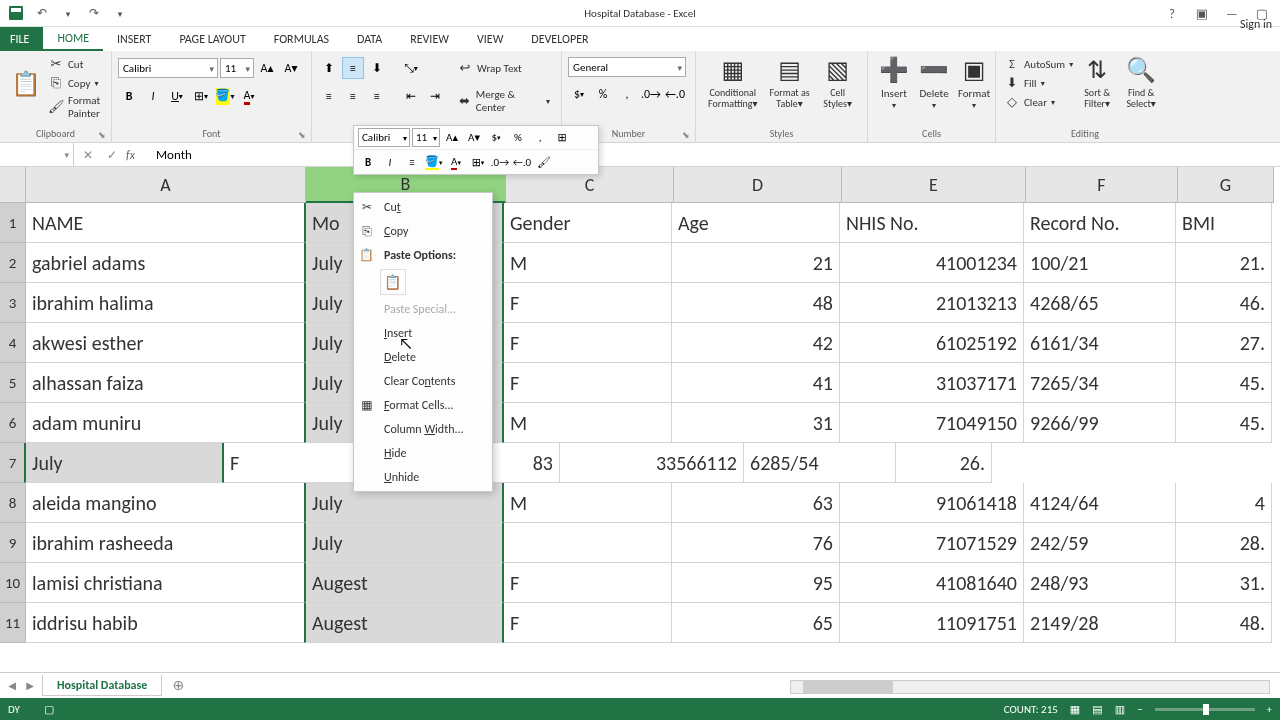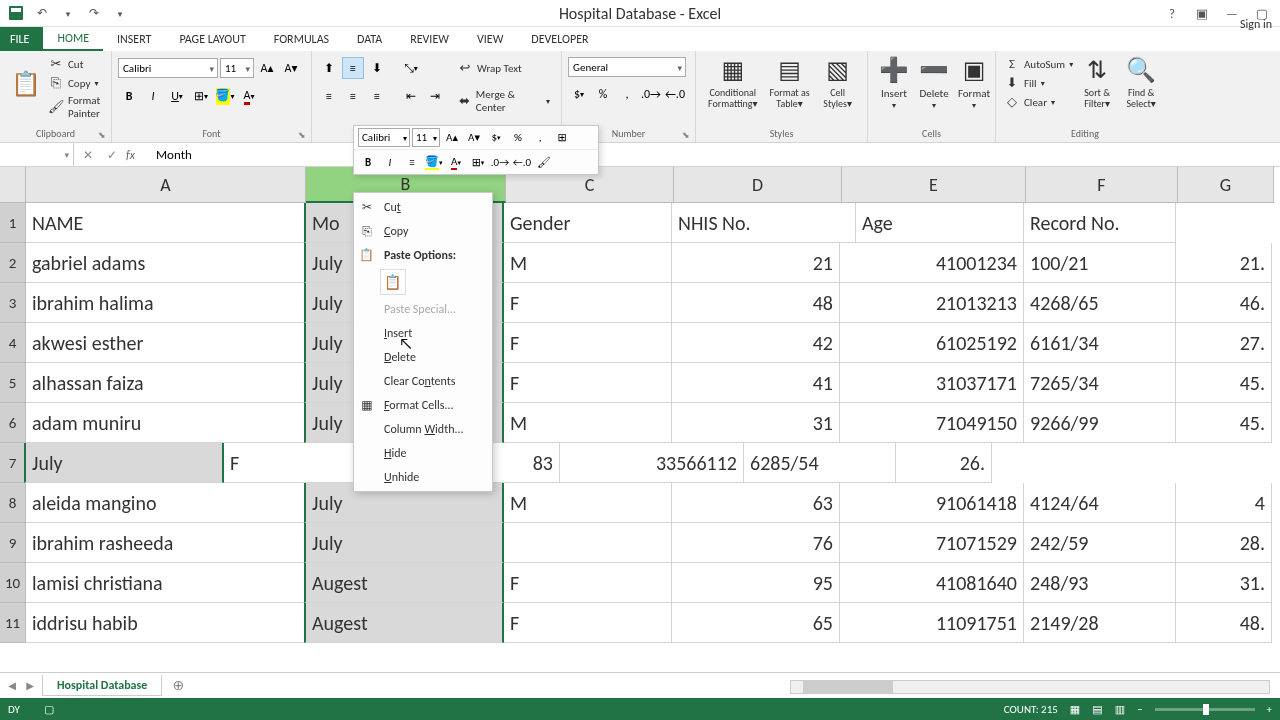--- a/index.html
+++ b/index.html
@@ -4,21 +4,21 @@
 <style>
 * { box-sizing: border-box; margin: 0; padding: 0; font-family: 'Segoe UI', Calibri, sans-serif; }
 body { background: #fff; overflow: hidden; width: 1280px; height: 720px; position: relative; }
 
 
 .titlebar { height: 27px; background: #fff; display: flex; align-items: center; position: relative; border-bottom: 1px solid #e0e0e0; }
 .qat { display: flex; align-items: center; gap: 2px; padding-left: 4px; }
 .qat-btn { width: 24px; height: 22px; display: flex; align-items: center; justify-content: center; font-size: 12px; color: #555; cursor: pointer; }
 .save-icon { width: 14px; height: 14px; background: #217346; border-radius: 1px; position: relative; }
 .save-icon::after { content: ''; position: absolute; top: 2px; left: 2px; width: 10px; height: 4px; background: #fff; }
-.title-text { position: absolute; left: 50%; transform: translateX(-50%); font-size: 16px; color: #333; }
+.title-text { position: absolute; left: 50%; transform: translateX(-50%); font-size: 11px; color: #333; }
 .win-controls { position: absolute; right: 0; display: flex; gap: 10px; padding-right: 8px; }
 .win-btn { width: 20px; height: 18px; display: flex; align-items: center; justify-content: center; font-size: 13px; color: #555; cursor: pointer; }
 
 
 .ribbon-tabs { height: 24px; display: flex; align-items: flex-end; background: #fff; padding-left: 0; }
 .file-tab { background: #217346; color: #fff; padding: 4px 14px; font-size: 12px; height: 24px; display: flex; align-items: center; cursor: pointer; margin-left: -8px; padding-left: 18px; }
 .tab { padding: 4px 14px; font-size: 12px; color: #333; cursor: pointer; height: 24px; display: flex; align-items: center; }
 .tab.active { color: #217346; border-bottom: 2px solid #217346; font-weight: 400; }
 .signin { position: absolute; right: 8px; font-size: 12px; color: #333; top: 17px; cursor: pointer; }
 
@@ -366,23 +366,24 @@
     <div class="col-hdr col-E">E</div>
     <div class="col-hdr col-F">F</div>
     <div class="col-hdr col-G">G</div>
   </div>
   <div id="grid-rows">
       <div class="row">
         <div class="row-hdr selhint">1</div>
         <div class="cell col-A">NAME</div>
         <div class="cell col-B selcol">Mo</div>
         <div class="cell col-C">Gender</div>
+        <div class="cell col-D">Age</div>
         <div class="cell col-E">NHIS No.</div>
-        <div class="cell col-D">Age</div>
         <div class="cell col-F">Record No.</div>
+        <div class="cell col-G">BMI</div>
       </div>
       <div class="row">
         <div class="row-hdr selhint">2</div>
         <div class="cell col-A">gabriel adams</div>
         <div class="cell col-B selcol">July</div>
         <div class="cell col-C">M</div>
         <div class="cell col-D num">21</div>
         <div class="cell col-E num">41001234</div>
         <div class="cell col-F">100/21</div>
         <div class="cell col-G num">21.</div>

